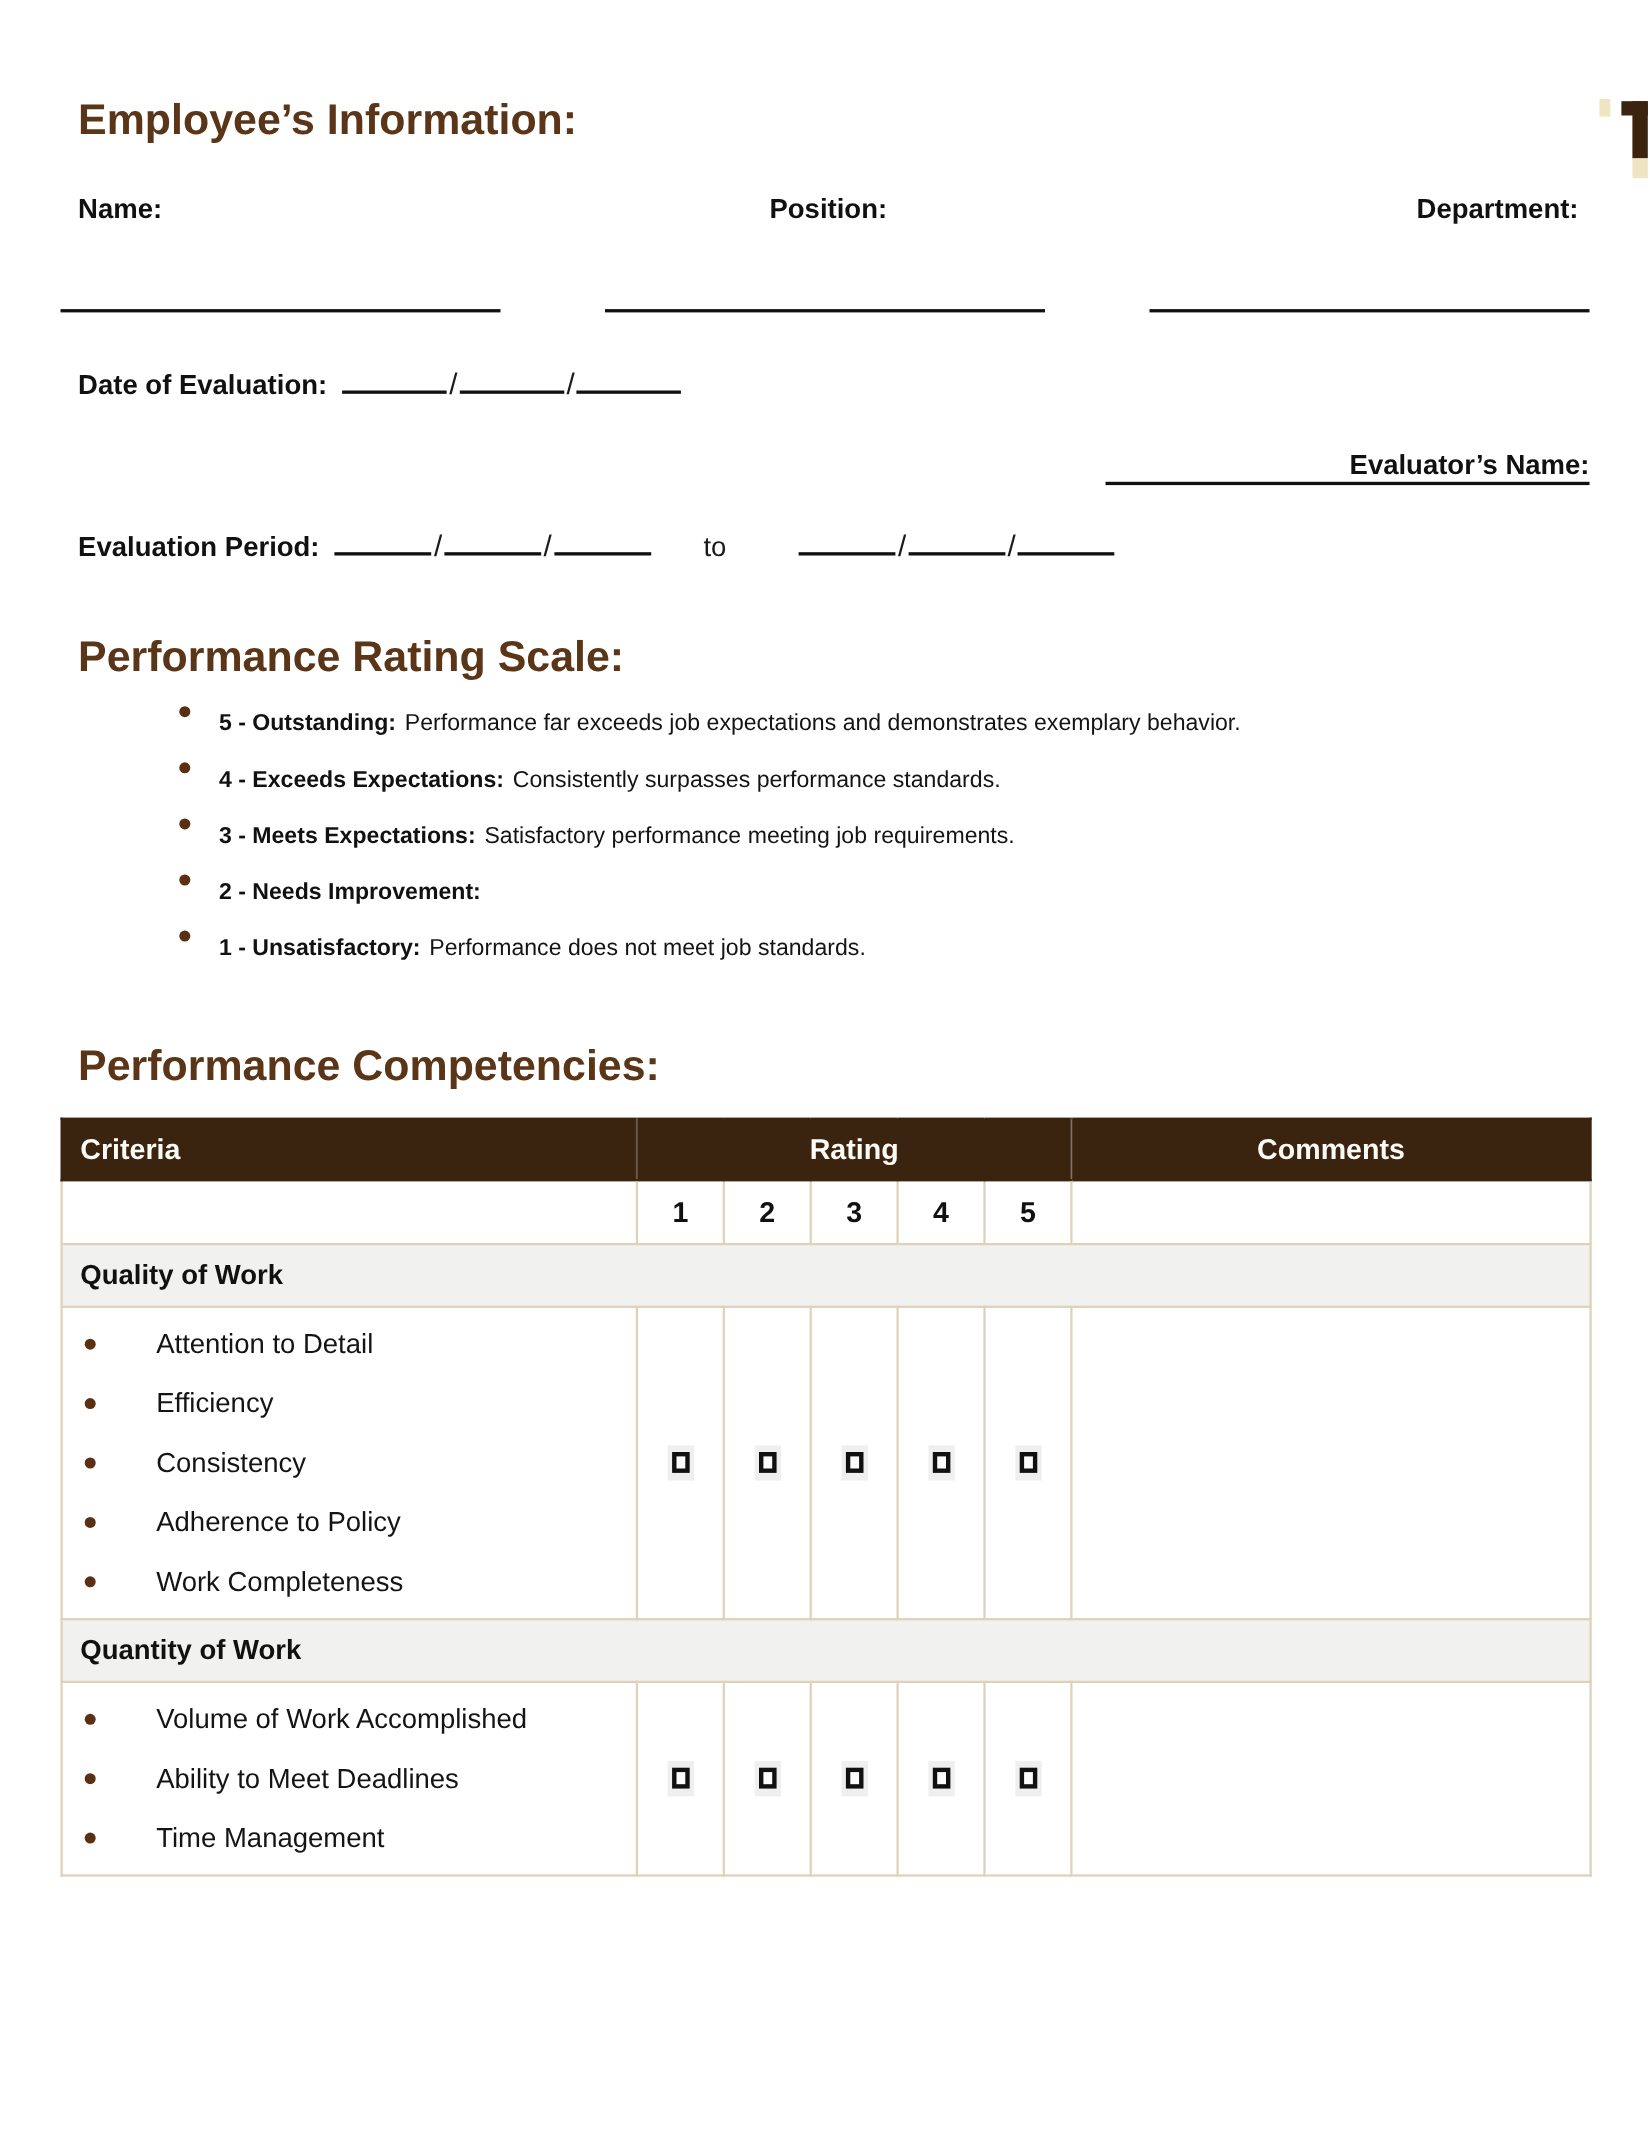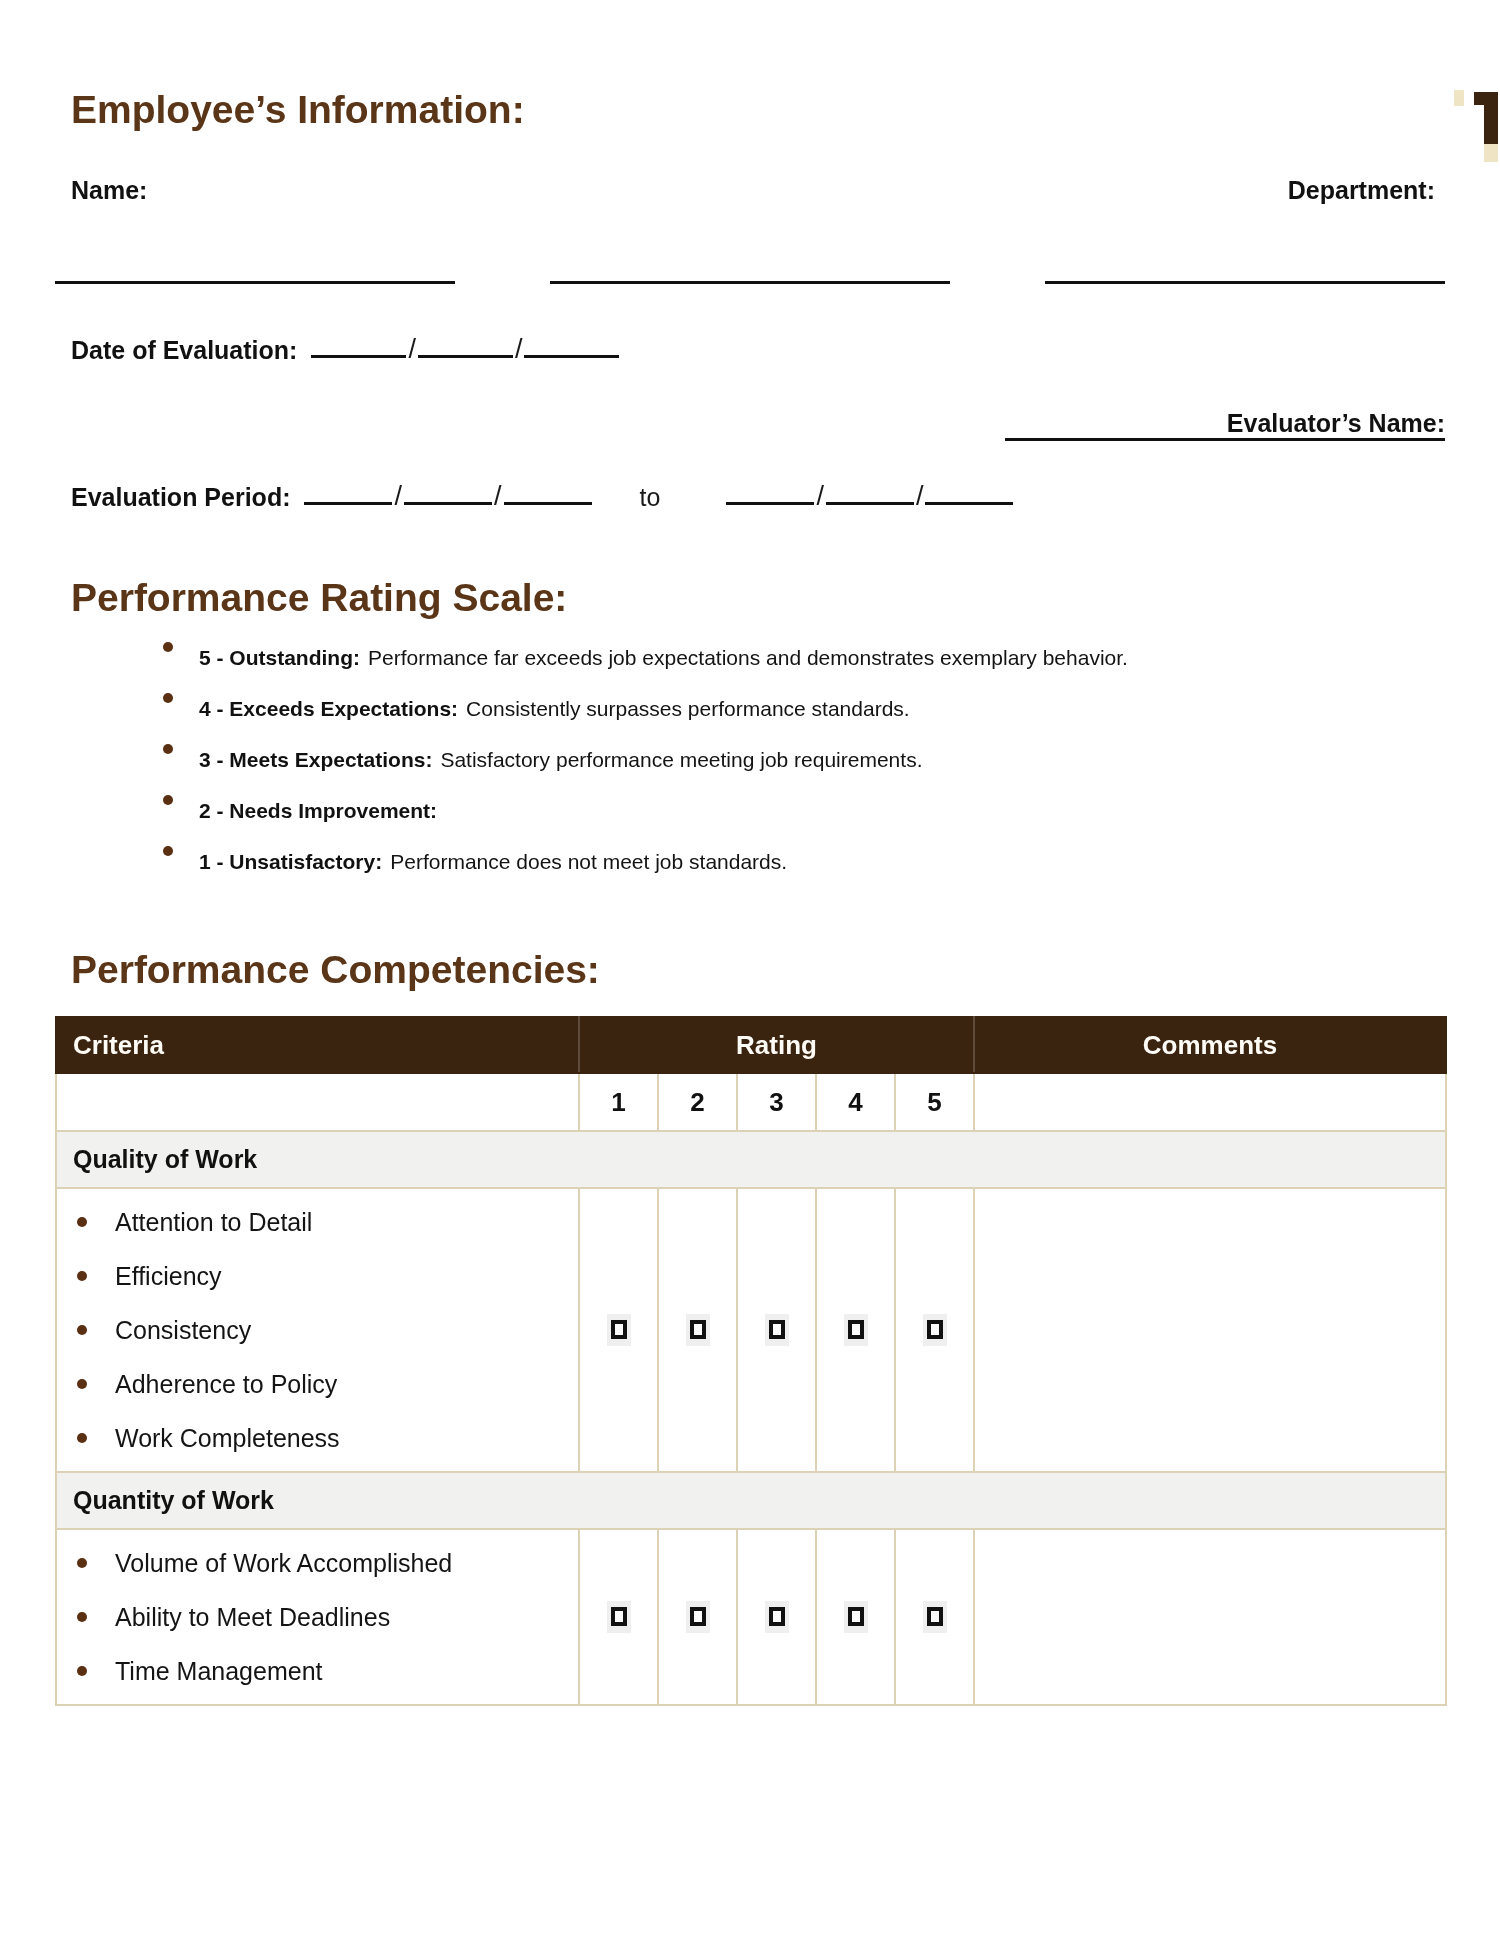--- a/index.html
+++ b/index.html
@@ -72,21 +72,21 @@
   }
   tr.head th.criteria-h { text-align:left; padding-left:16px; border-right:2px solid rgba(255,255,255,0.18); }
   tr.head th.rating-h   { text-align:center; border-right:2px solid rgba(255,255,255,0.18); }
   tr.head th.comments-h { text-align:center; }
   tr.subhead td { height:58px; text-align:center; font-size:26px; font-weight:bold; color:#111; background:#fff; }
   tr.section td {
     background:#f1f1ef; font-size:25px; font-weight:bold; color:#111;
     height:57px; padding-left:16px;
   }
   td.criteria-cell { background:#fff; padding:6px 0; vertical-align:middle; }
-  .t-item { display:flex; align-items:center; height:54px; padding-left:20px; font-size:25px; color:#141414; }
+  .t-item { display:flex; align-items:center; height:54px; padding-left:20px; font-size:25px; color:#141414;gap:27px; }
   .t-item .bullet-dot { top:0; margin-right:28px; }
   td.check-cell { background:#fff; text-align:center; }
   td.comments-cell { background:#fff; }
   .checkbox-wrap { display:inline-block; background:#efefef; padding:6px 4px 7px 4px; line-height:0; }
   .checkbox { display:inline-block; width:16px; height:19px; border:4px solid #111; background:#fcfcfc; }
 </style>
 </head>
 <body>
 
 <div class="page">
@@ -95,20 +95,21 @@
     <div class="cream-a"></div>
     <div class="brown"></div>
     <div class="cream-b"></div>
   </div>
 
 
   <h2 class="section-heading h-employee">Employee’s Information:</h2>
 
   <div class="fields-row">
     <div class="col">Name:</div>
+    <div class="col center">Position:</div>
     <div class="col right">Department:</div>
   </div>
 
   <div class="lines-row">
     <div class="fill-line"></div>
     <div class="fill-line"></div>
     <div class="fill-line"></div>
   </div>
 
   <div class="inline-row row-date">

